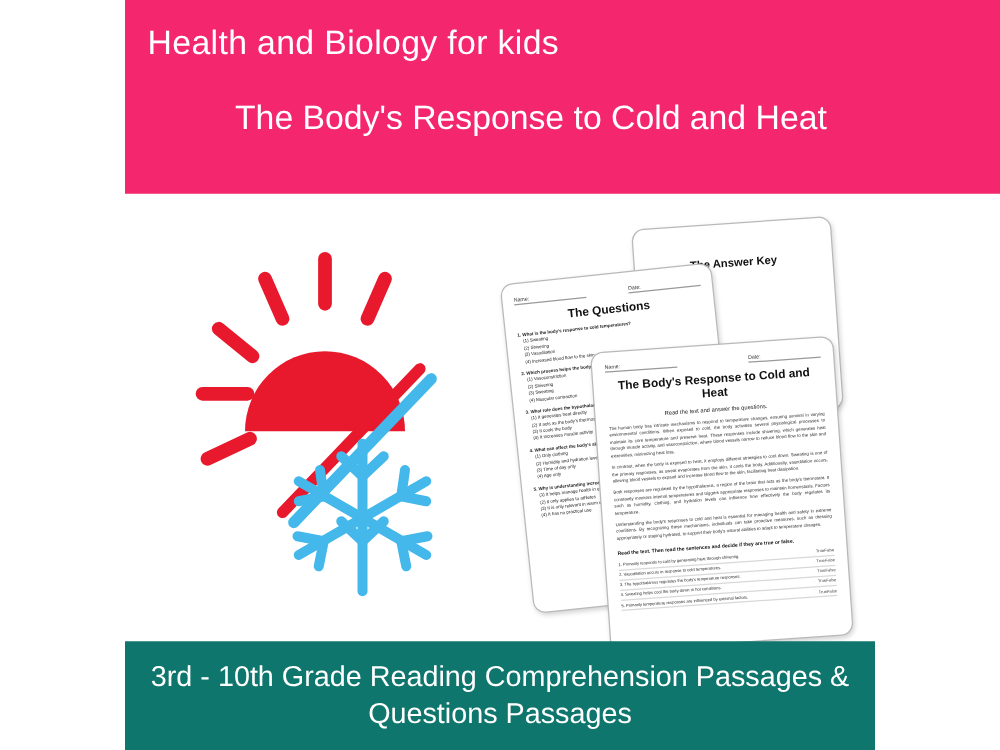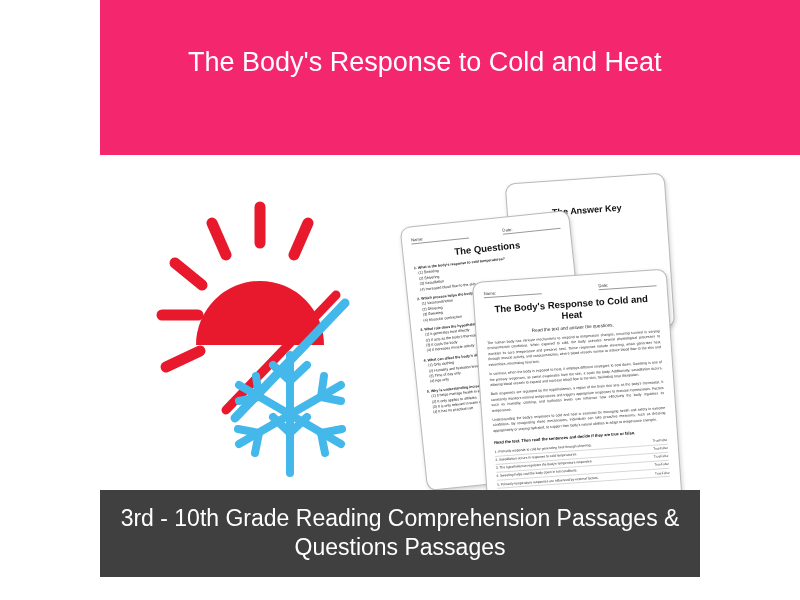--- a/index.html
+++ b/index.html
@@ -38,24 +38,24 @@
     font-size: 27px;
     font-weight: 400;
     line-height: 1.2;
     margin: 28px 0 0 70px;
   }
 
   
   .footer-banner {
     position: absolute;
     left: 100px;
-    top: 490px;
+    top: 513px;
     width: 600px;
     height: 87px;
-    background: #404040;
+    background: #0f766e;
     color: #ffffff;
     text-align: center;
     box-sizing: border-box;
     padding-top: 14px;
   }
   .footer-line {
     font-size: 23px;
     line-height: 1.25;
     margin: 0;
   }
@@ -174,20 +174,21 @@
     margin-bottom: 4px;
     line-height: 1.5;
   }
   .q-stem { font-weight: bold; }
   .q-choice { display: block; padding-left: 4px; }
 </style>
 </head>
 <body>
 
 <div class="header-banner">
+  <div class="header-title">Health and Biology for kids</div>
   <div class="header-subtitle">The Body's Response to Cold and Heat</div>
 </div>
 
 <div class="artwork">
   <svg width="250" height="290" viewBox="0 0 250 290" xmlns="http://www.w3.org/2000/svg">
 
     <g stroke="#e8192c" stroke-width="11" stroke-linecap="round">
       <line x1="120" y1="12" x2="120" y2="48"></line>
       <line x1="72" y1="28" x2="86" y2="60"></line>
       <line x1="168" y1="28" x2="154" y2="60"></line>

